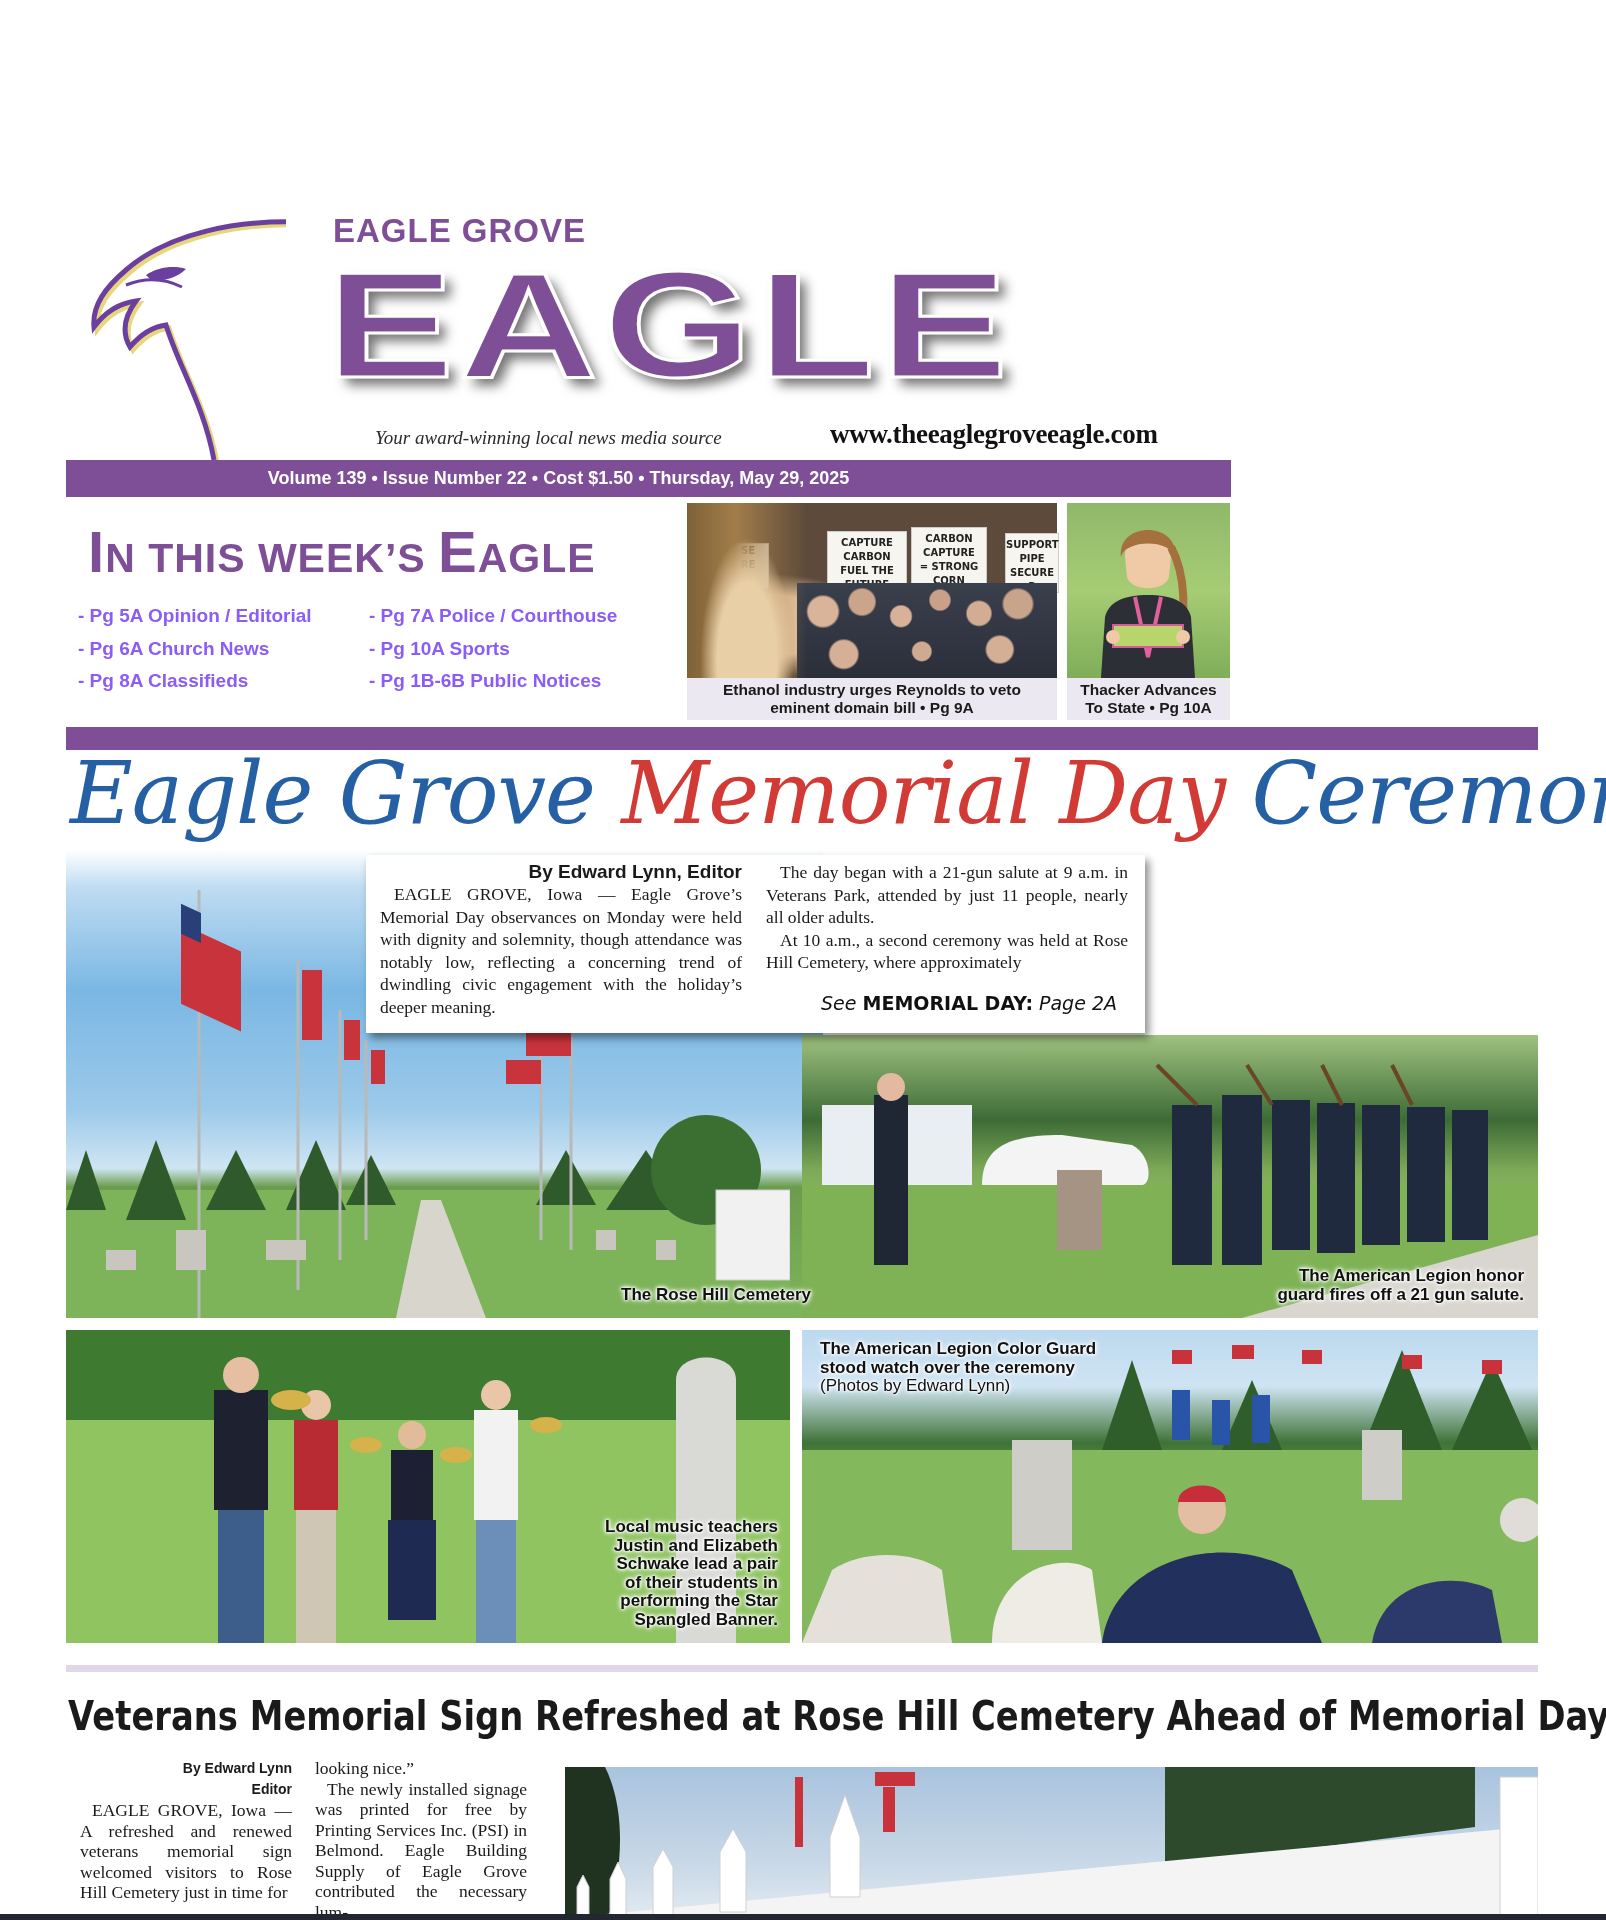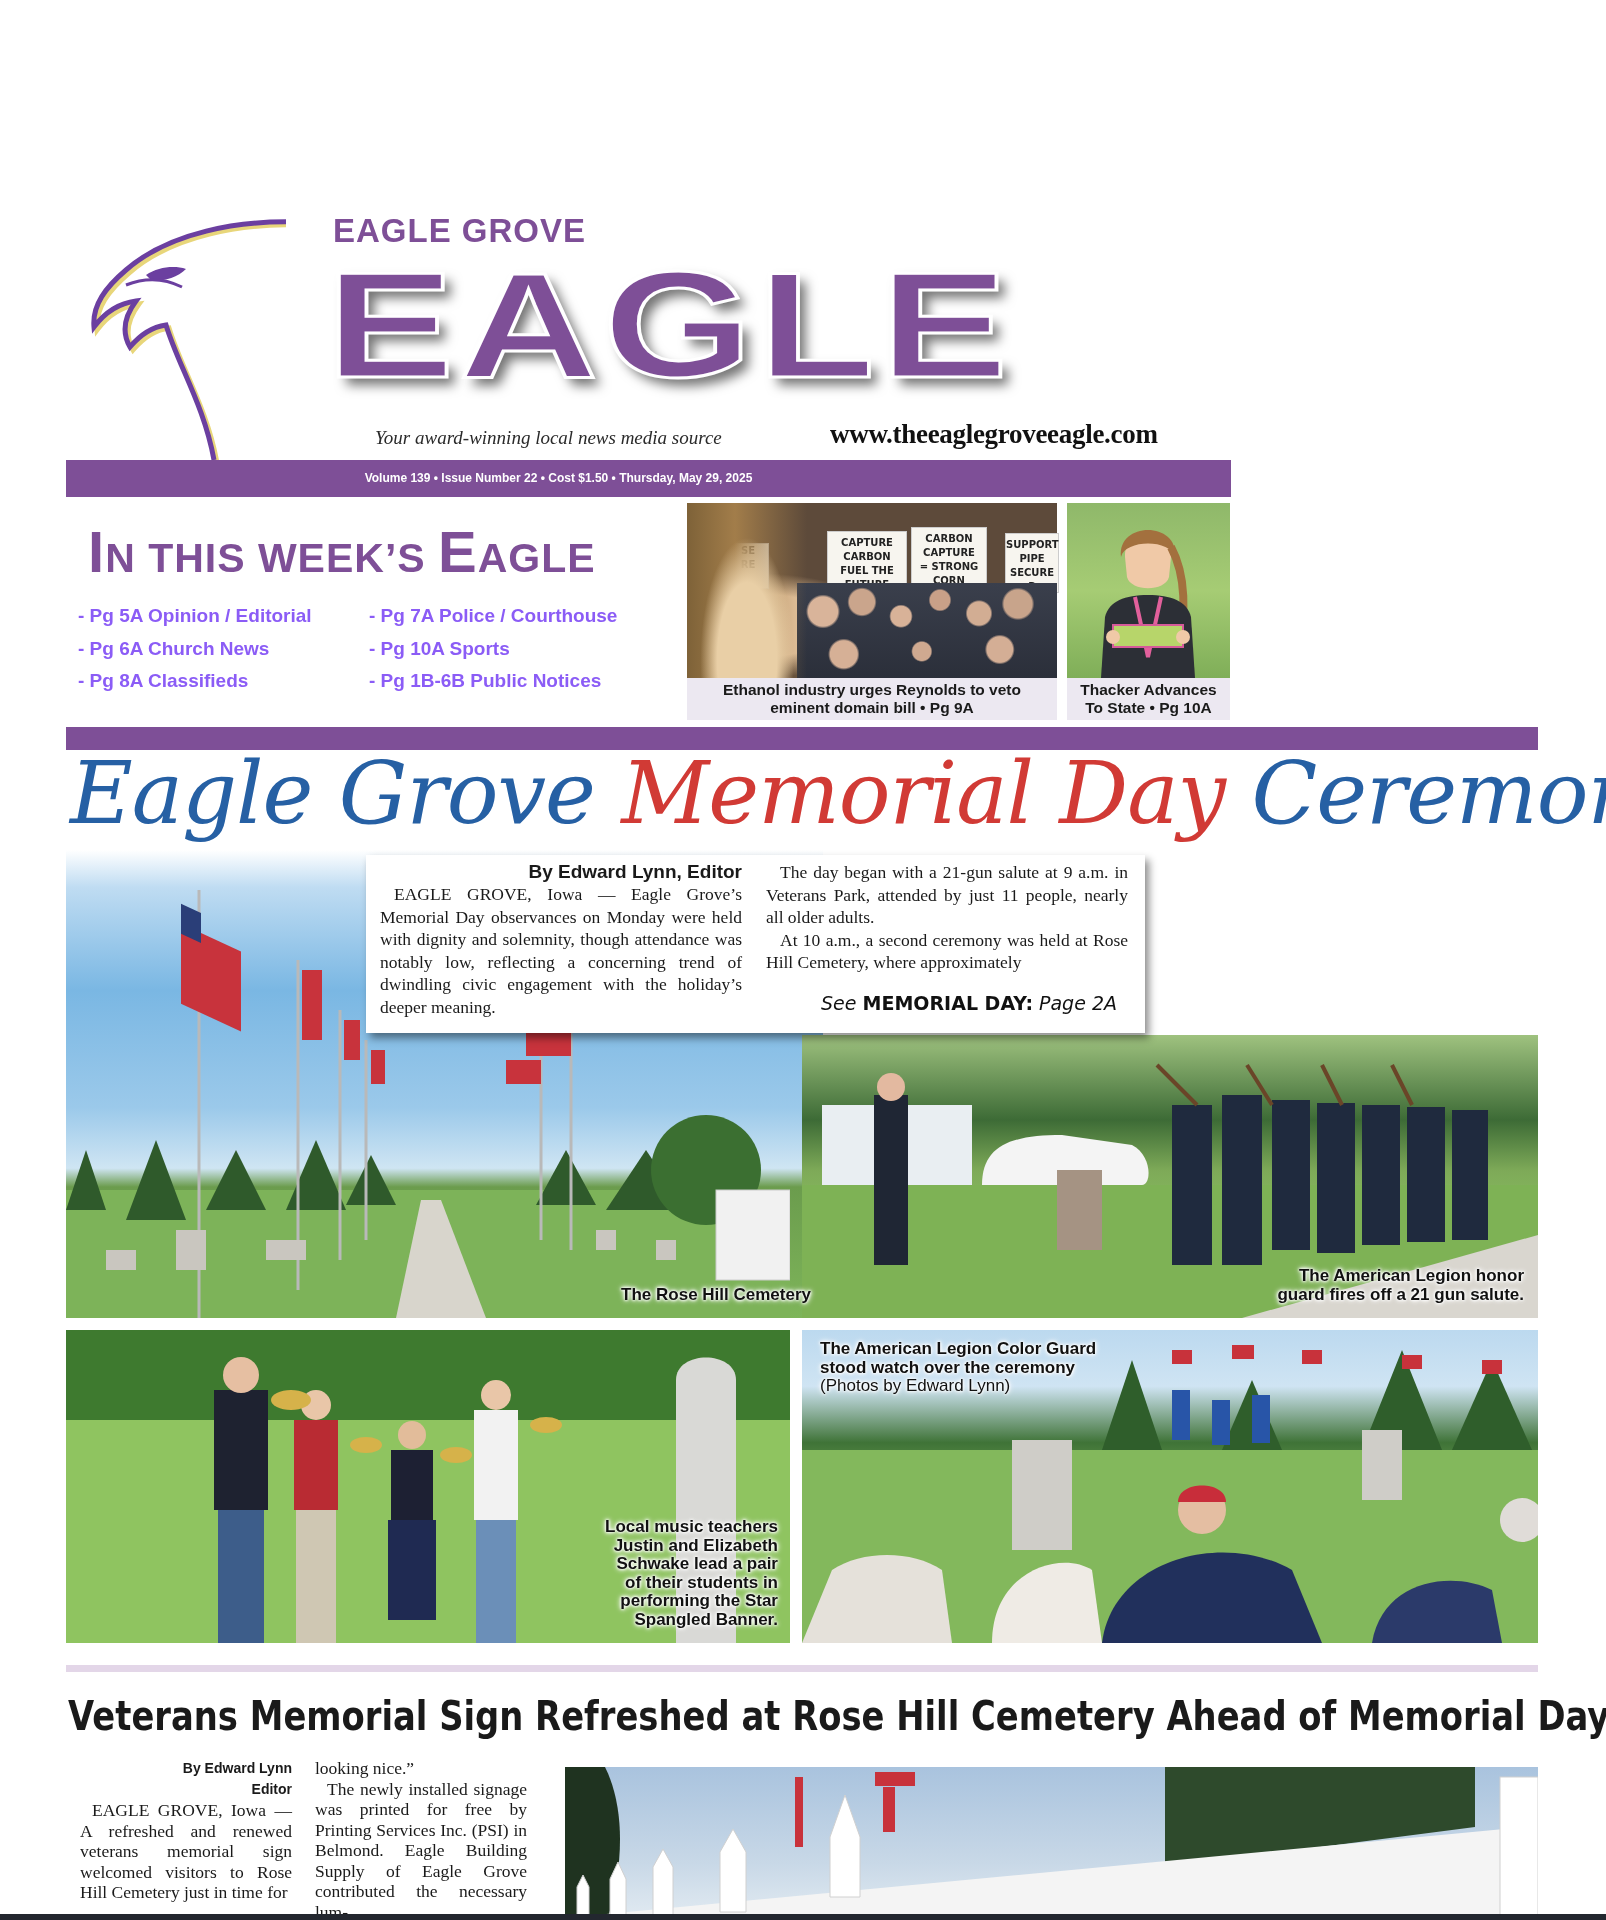--- a/index.html
+++ b/index.html
@@ -25,21 +25,21 @@
   .tagline {
     left: 375px; top: 427px; font-size: 19px; font-style: italic; color: #2a2a2a;
     font-family: "Liberation Serif", serif;
   }
   .website {
     left: 830px; top: 419px; font-size: 27px; font-weight: bold; color: #111;
     font-family: "Liberation Serif", serif; letter-spacing: -0.3px;
   }
   .issue-bar {
     left: 66px; top: 460px; width: 1165px; height: 37px; background: #7e4f97;
-    color: #fff; font-size: 12px; font-weight: bold; text-align: center; line-height: 37px;
+    color: #fff; font-size: 18px; font-weight: bold; text-align: center; line-height: 37px;
   }
   .issue-bar span { margin-left: -180px; }
 
   
   .itw-title {
     left: 88px; top: 518px; color: #7e4f97; font-weight: bold; font-size: 41px;
     font-variant: small-caps; letter-spacing: 1px;
   }
   .itw-title .big { font-size: 58px; }
   .itw-list { font-size: 19px; font-weight: bold; color: #8b5cf6; line-height: 32.5px; }

